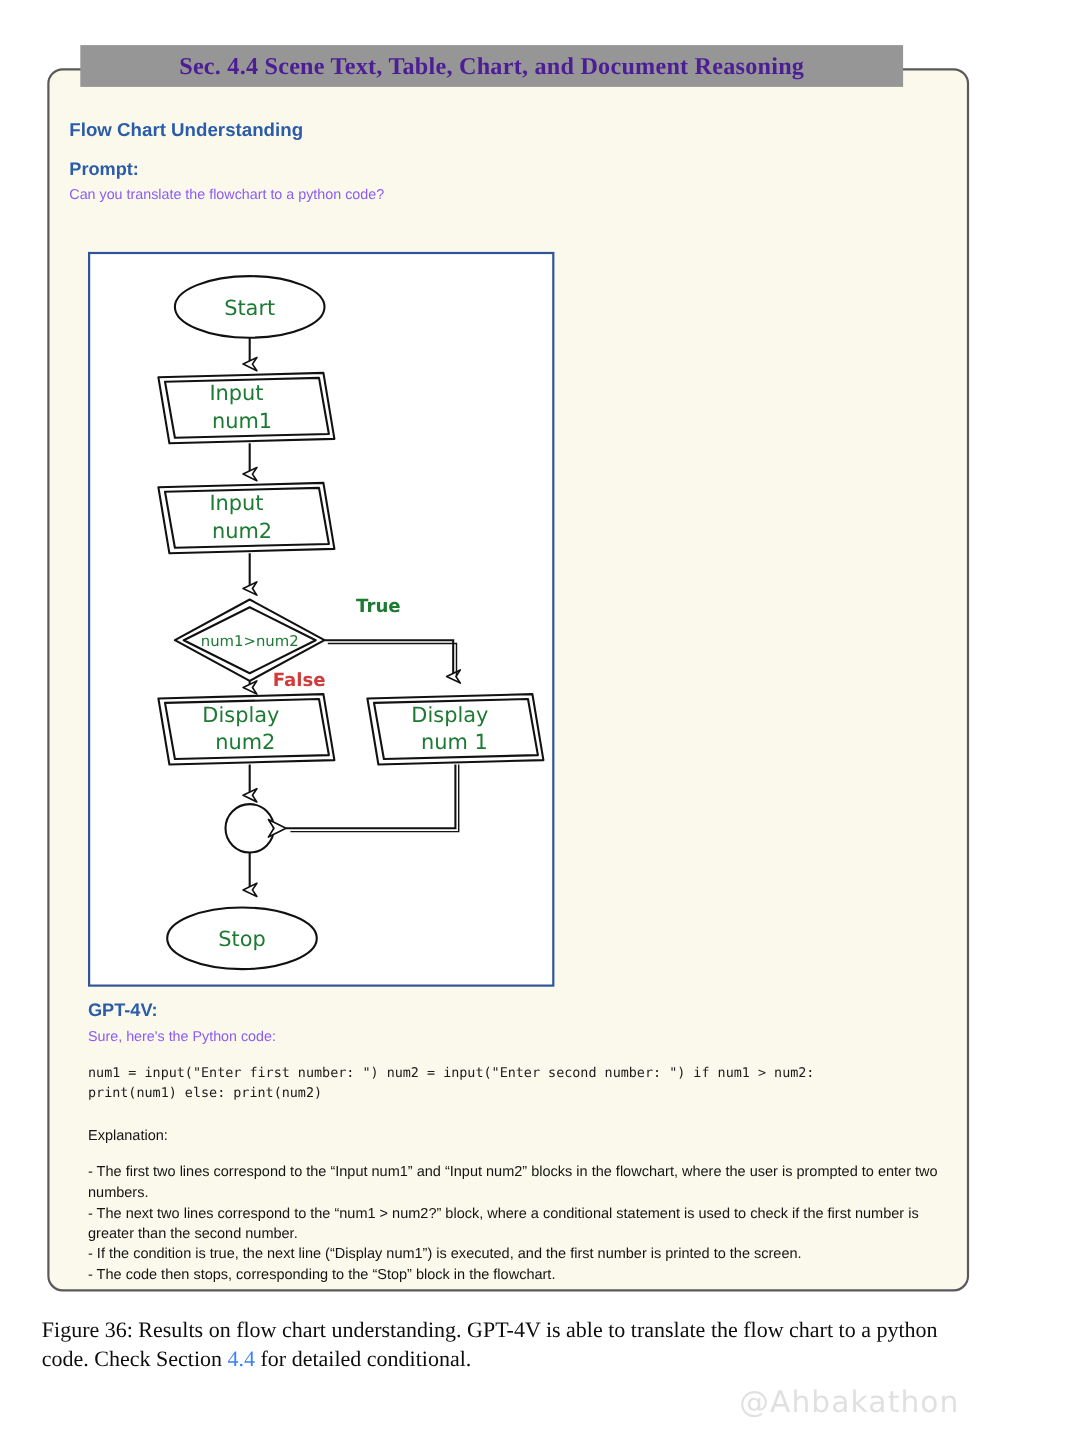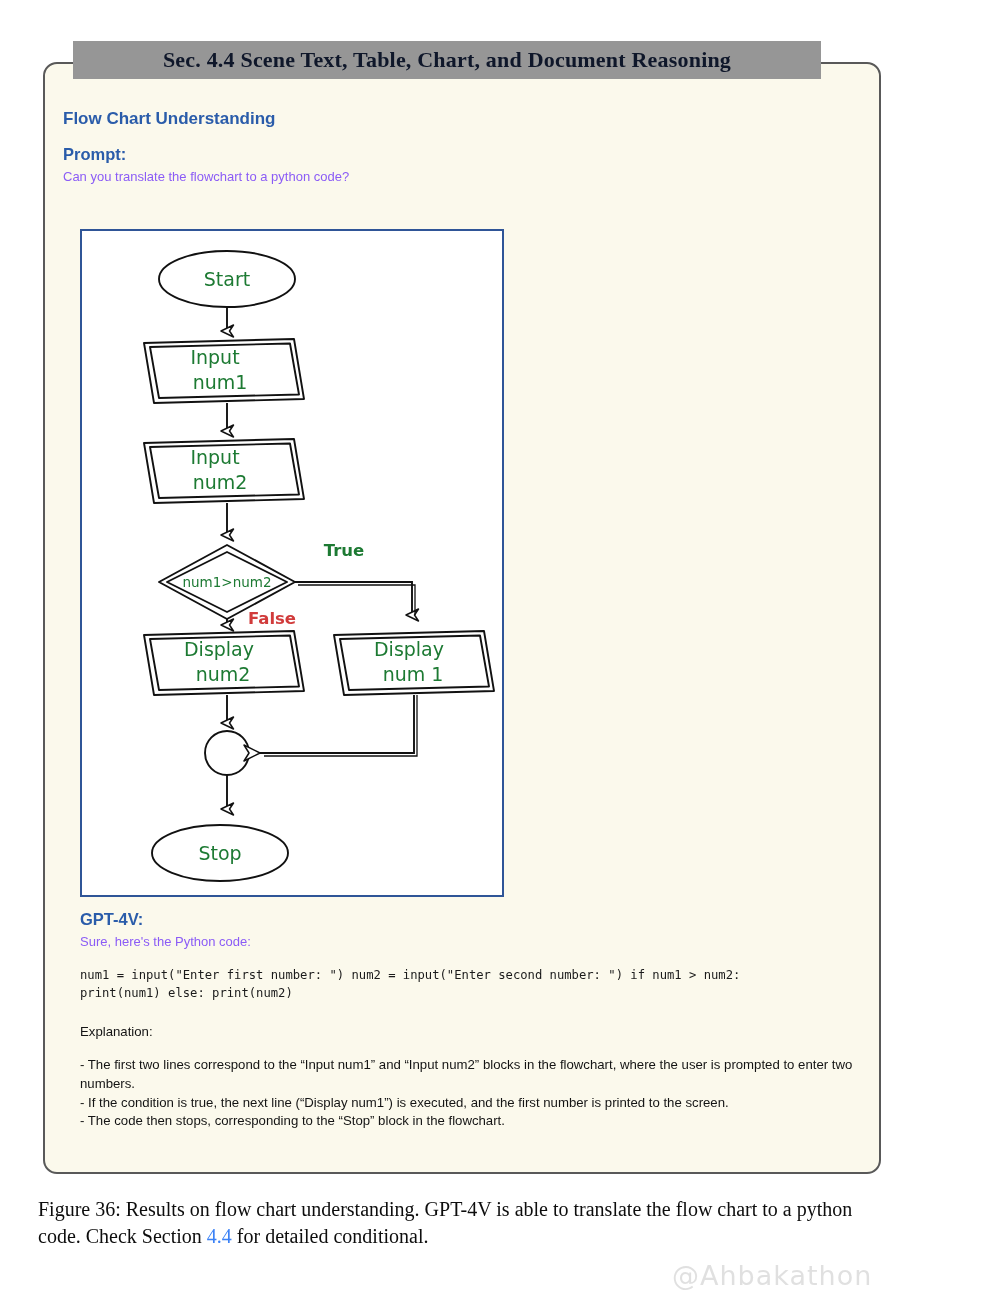--- a/index.html
+++ b/index.html
@@ -38,21 +38,21 @@
     background: #969696;
     display: flex;
     align-items: center;
     justify-content: center;
     z-index: 5;
   }
   #section-header .sec-title {
     font-family: "Liberation Serif", serif;
     font-weight: bold;
     font-size: 22px;
-    color: #0f172a;
+    color: #4c1d95;
     letter-spacing: 0.2px;
     white-space: nowrap;
   }
 
   
   .card-inner {
     position: absolute;
     left: 18px;
     top: 28px;
     right: 18px;
@@ -264,20 +264,21 @@
       <div class="heading-blue small">GPT-4V:</div>
 
       <div class="body-text" style="margin-top:3px;">Sure, here's the Python code:</div>
 
       <div class="code-block">num1 = input("Enter first number: ") num2 = input("Enter second number: ") if num1 &gt; num2: print(num1) else: print(num2)</div>
 
       <div class="expl-title">Explanation:</div>
 
       <ul class="expl-list">
         <li>- The first two lines correspond to the “Input num1” and “Input num2” blocks in the flowchart, where the user is prompted to enter two numbers.</li>
+        <li>- The next two lines correspond to the “num1 &gt; num2?” block, where a conditional statement is used to check if the first number is greater than the second number.</li>
         <li>- If the condition is true, the next line (“Display num1”) is executed, and the first number is printed to the screen.</li>
         <li>- The code then stops, corresponding to the “Stop” block in the flowchart.</li>
       </ul>
     </div>
 
   </div>
 </div>
 
 <div id="caption">
   <span>Figure 36: Results on flow chart understanding. GPT-4V is able to translate the flow chart to a python code. Check Section </span><span class="sec-ref">4.4</span><span> for detailed conditional.</span>

